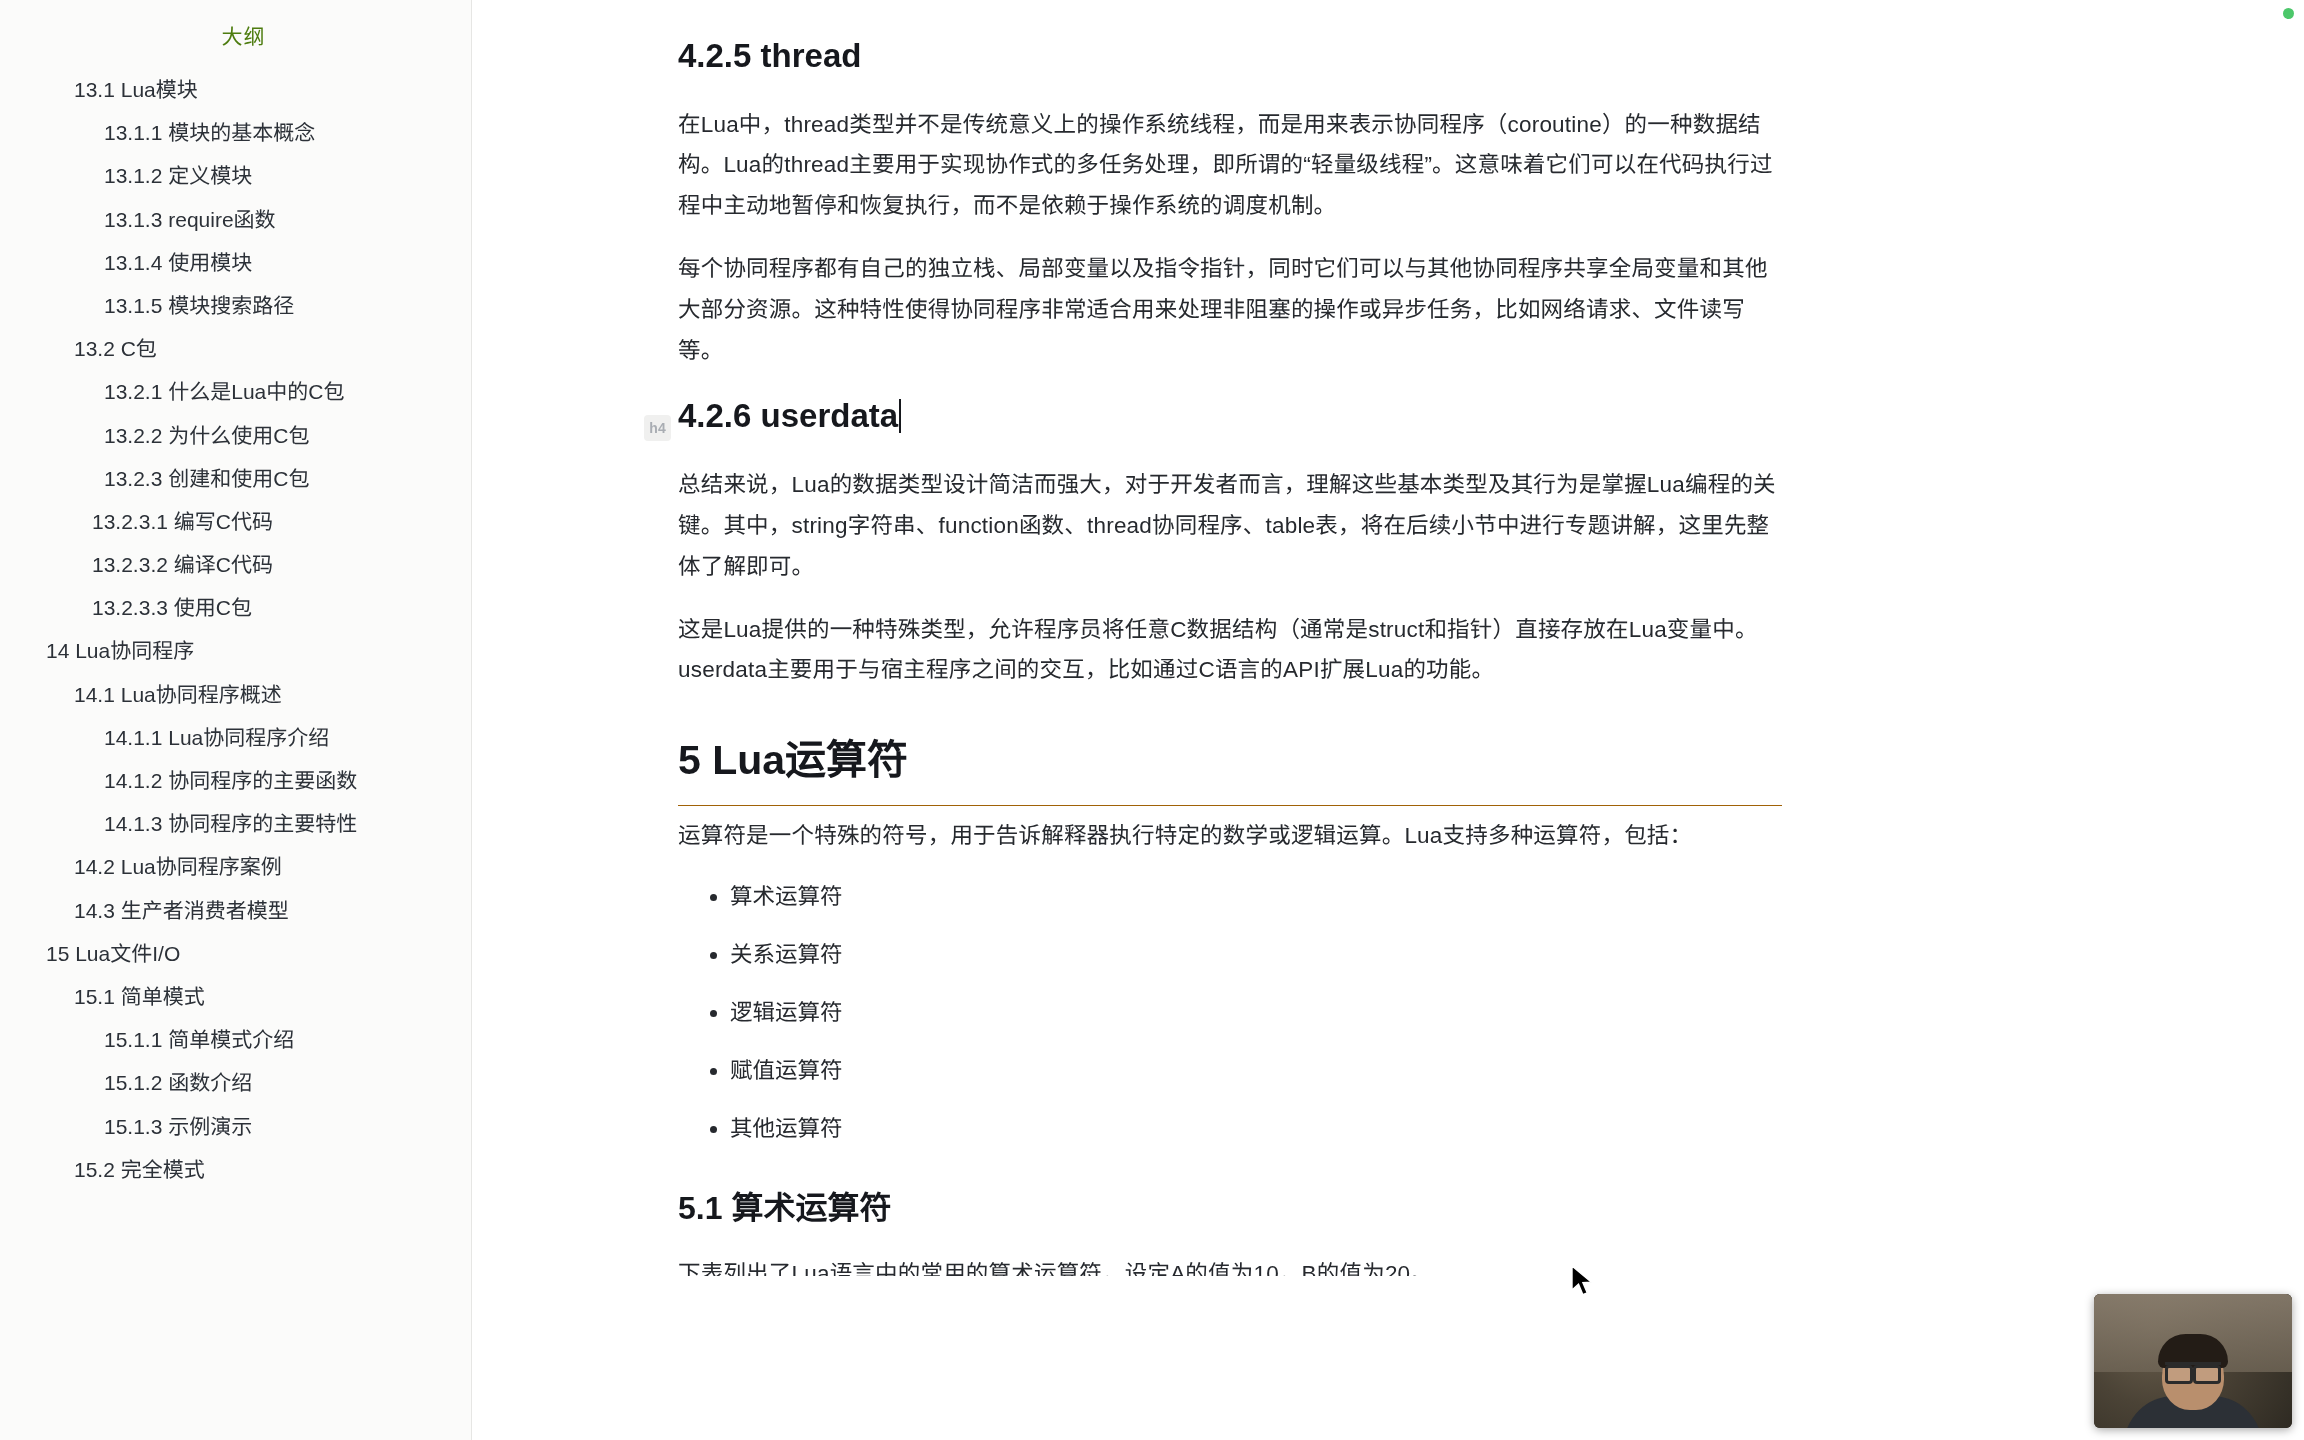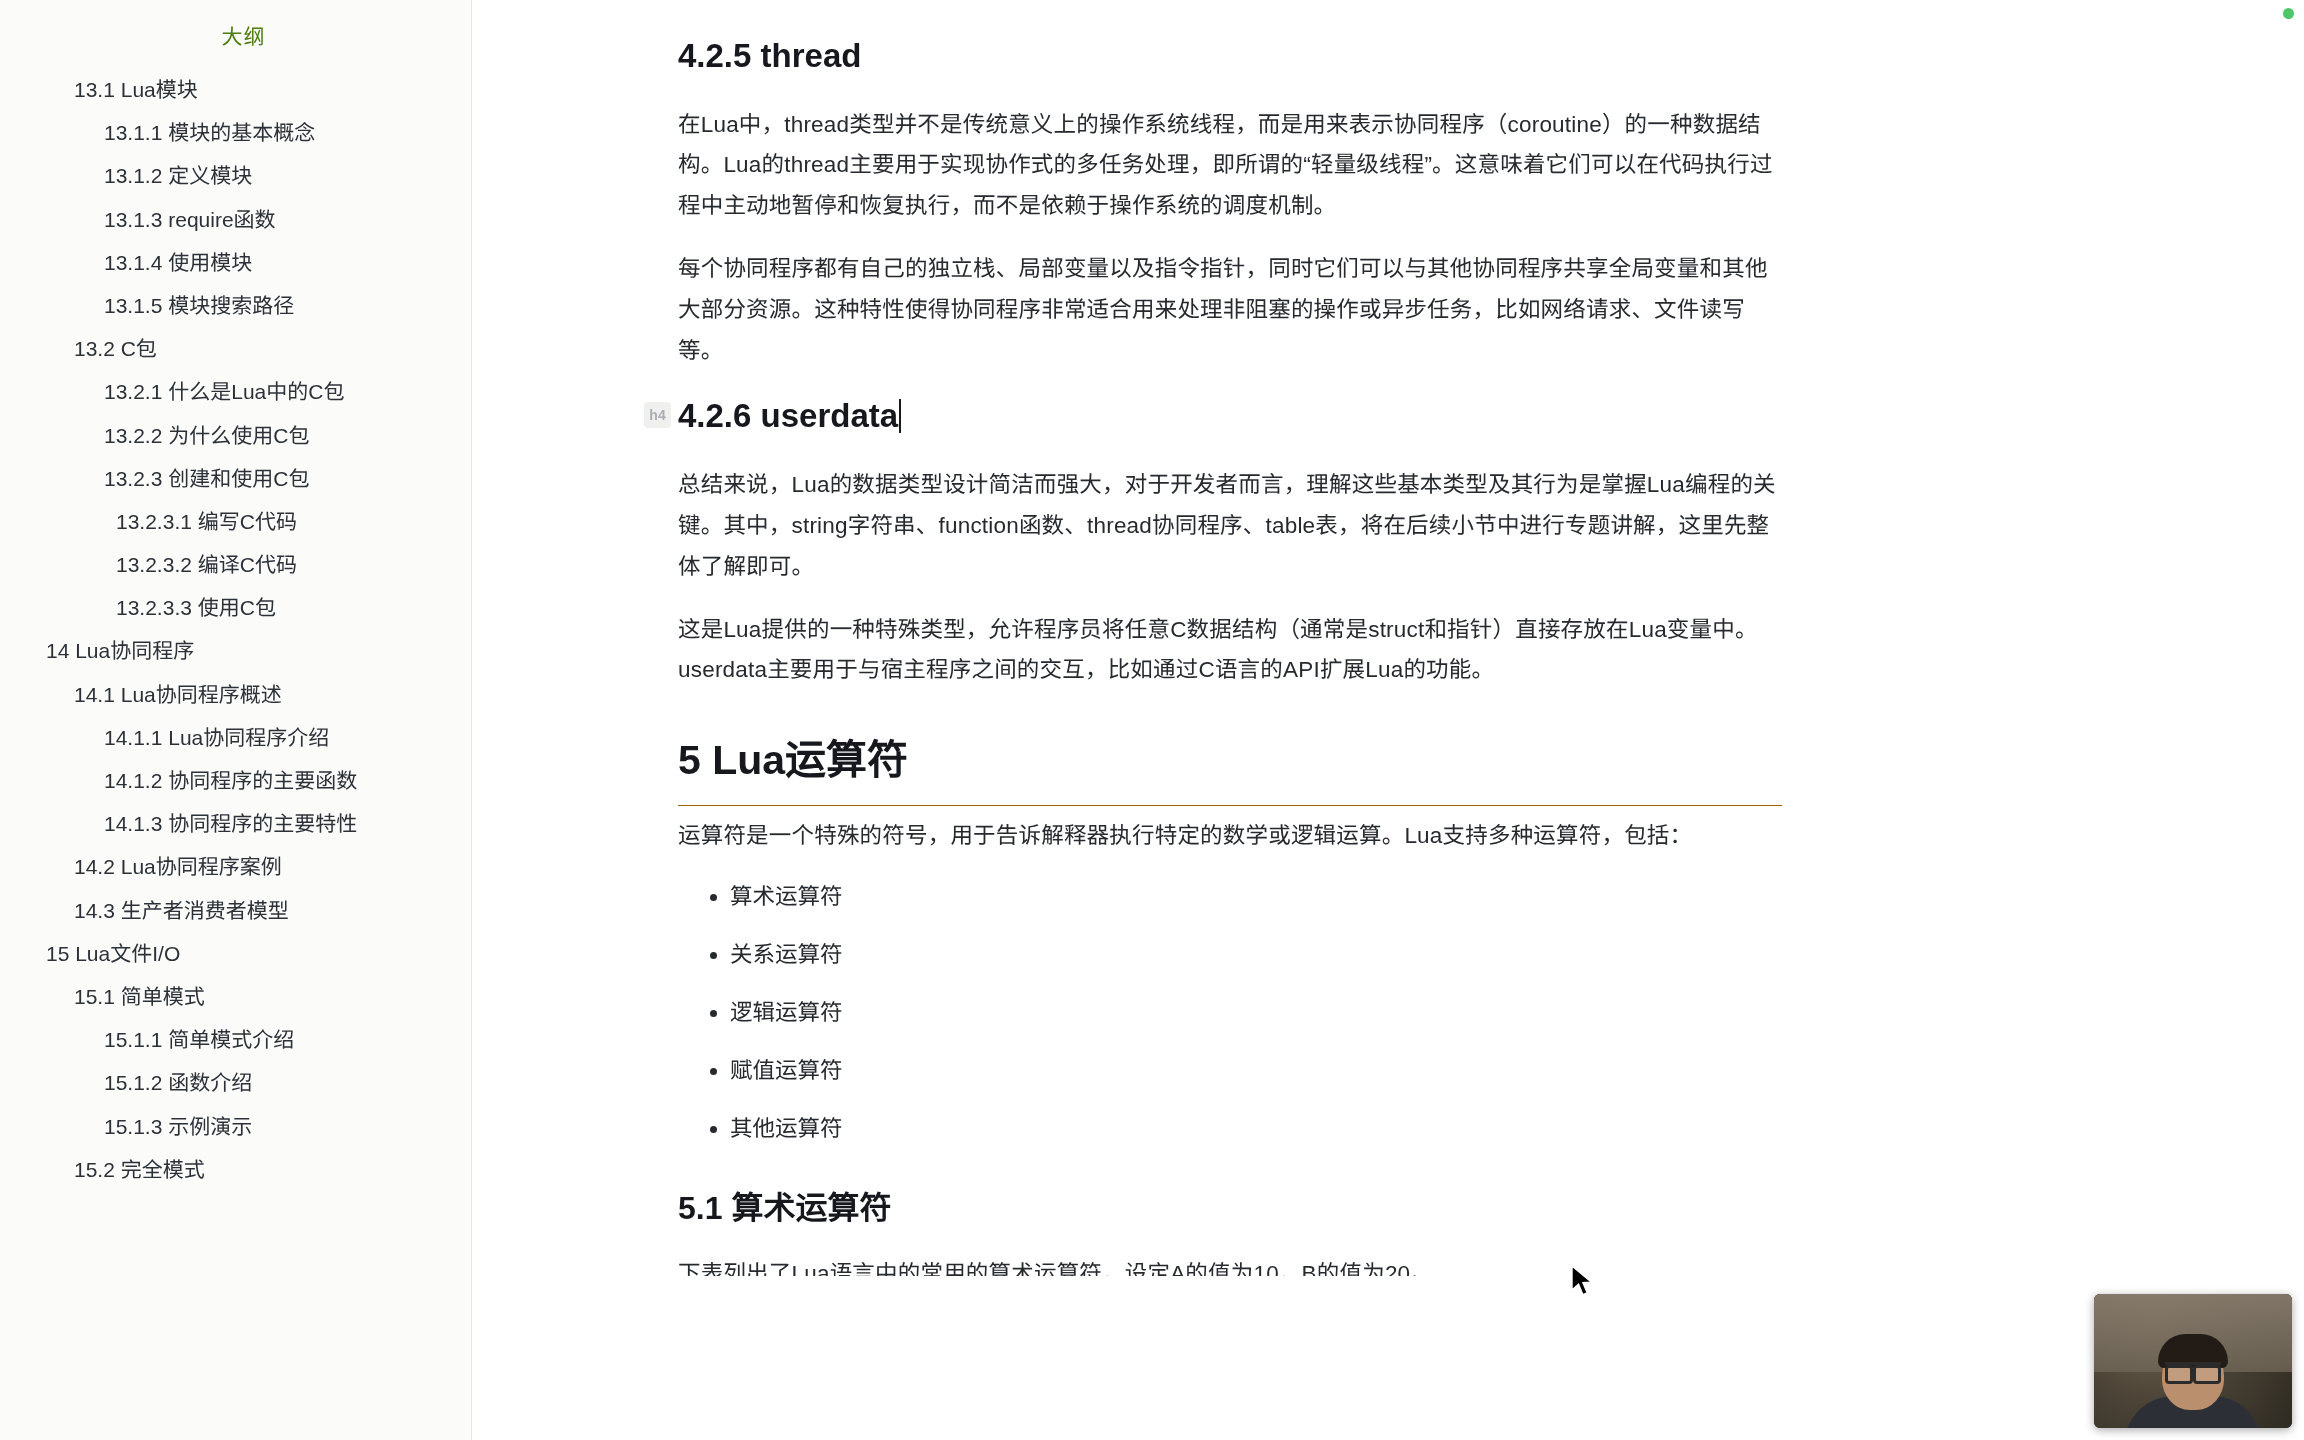--- a/index.html
+++ b/index.html
@@ -55,21 +55,21 @@
     line-height: 1.2;
     color: #2c3138;
     padding: 9px 10px 9px 0;
     white-space: nowrap;
     overflow: hidden;
     text-overflow: ellipsis;
     cursor: pointer;
   }
   .lvl-1 { padding-left: 74px; }
   .lvl-2 { padding-left: 104px; }
-  .lvl-3 { padding-left: 116px; }
+  .lvl-3 { padding-left: 92px; }
 
   
   .doc-area {
     flex: 1;
     height: 1276px;
     overflow: hidden;
     position: relative;
     background: #ffffff;
   }
 
@@ -129,21 +129,21 @@
   ul.bullets li {
     font-size: 22.5px;
     line-height: 1.6;
     margin: 0 0 22px 0;
     color: #26292e;
   }
 
   .h4-gutter-tag {
     position: absolute;
     left: -34px;
-    top: 8px;
+    top: 21px;
     width: 27px;
     height: 26px;
     background: #f0f0ef;
     border-radius: 4px;
     color: #a9adb3;
     font-size: 14px;
     line-height: 26px;
     text-align: center;
     font-family: "Liberation Sans", sans-serif;
     user-select: none;

